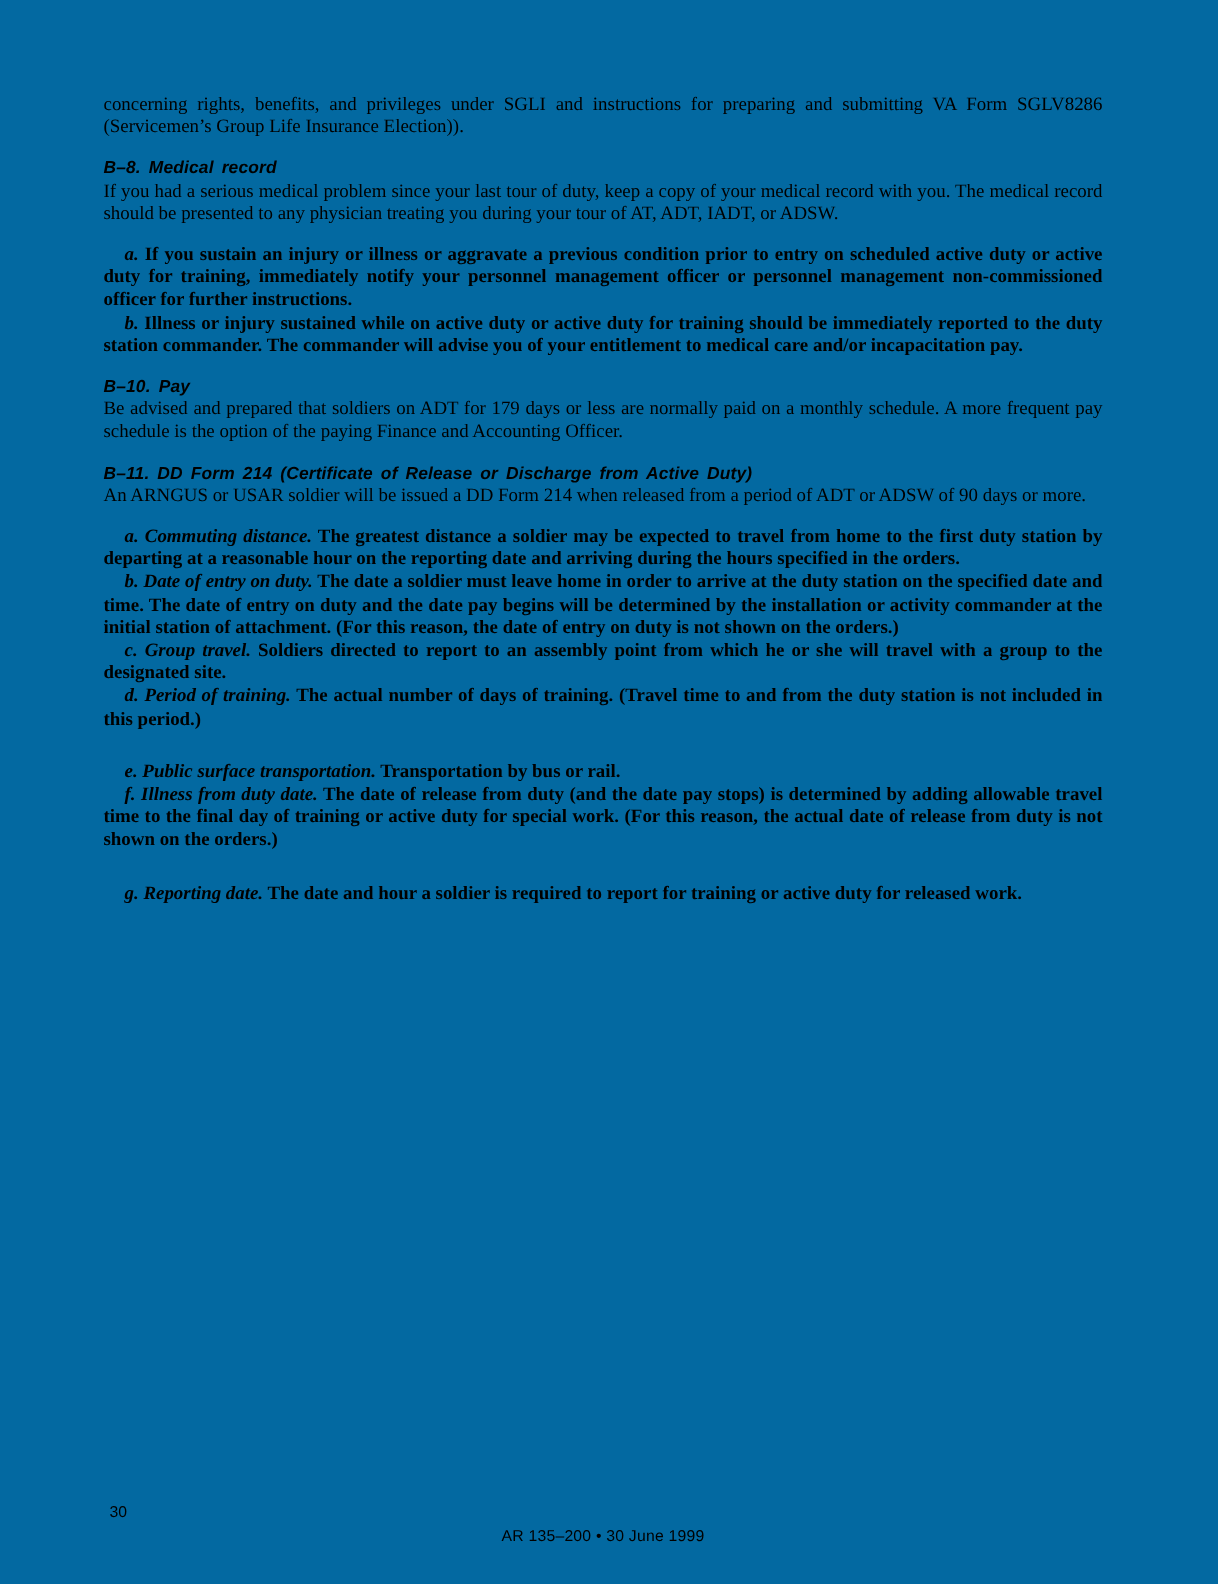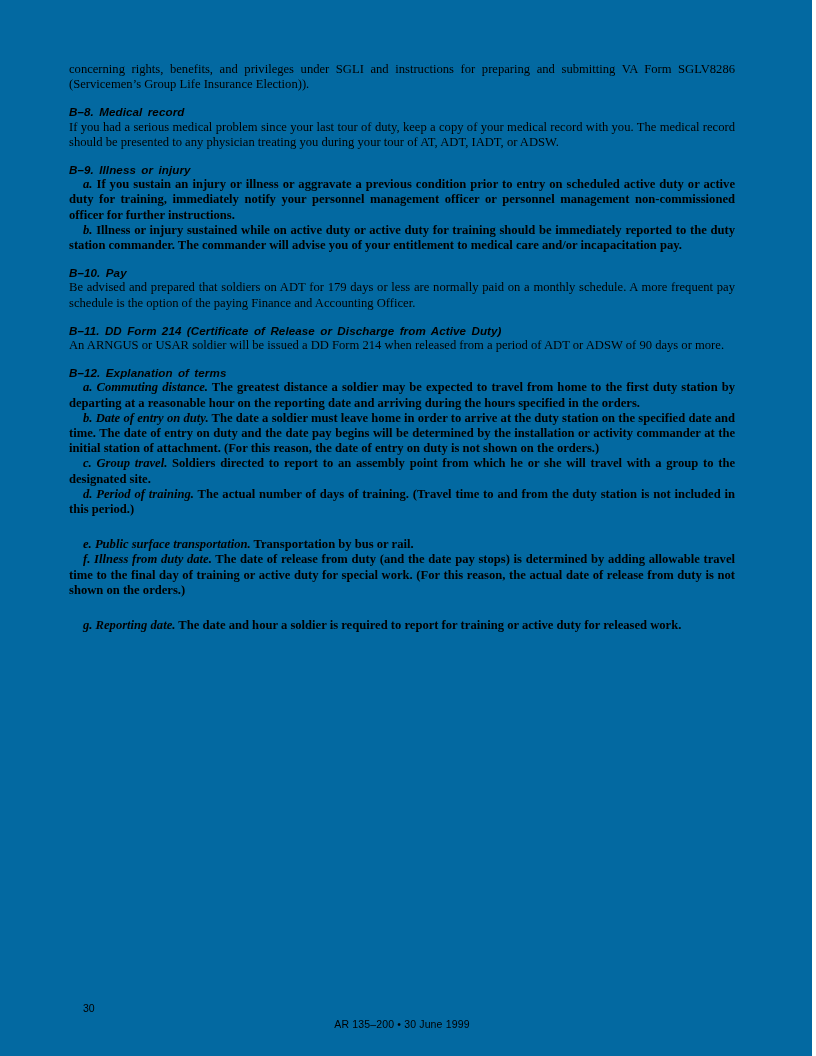--- a/index.html
+++ b/index.html
@@ -65,21 +65,21 @@
     left: 69px;
     top: 1002px;
     width: 666px;
     height: 16px;
     font-family: "Liberation Sans", sans-serif;
     font-size: 10.5px;
     color: #000000;
   }
   .footer-page {
     position: absolute;
-    left: 14px;
+    left: 4px;
     top: 0;
   }
   .footer-center {
     position: absolute;
     left: 0;
     top: 16px;
     width: 666px;
     text-align: center;
     letter-spacing: 0.15px;
   }
@@ -91,34 +91,32 @@
 
   <div class="content">
 
     <p class="para">concerning rights, benefits, and privileges under SGLI and instructions for preparing and submitting VA Form SGLV8286 (Servicemen’s Group Life Insurance Election)).</p>
 
     <div class="sec-gap"></div>
     <h2 class="heading">B–8. Medical record</h2>
     <p class="para">If you had a serious medical problem since your last tour of duty, keep a copy of your medical record with you. The medical record should be presented to any physician treating you during your tour of AT, ADT, IADT, or ADSW.</p>
 
     <div class="sec-gap"></div>
-    <h2 class="heading">B–9. Illness or injury</h2>
     <p class="para indent"><span class="it">a.</span><span> If you sustain an injury or illness or aggravate a previous condition prior to entry on scheduled active duty or active duty for training, immediately notify your personnel management officer or personnel management non-commissioned officer for further instructions.</span></p>
     <p class="para indent"><span class="it">b.</span><span> Illness or injury sustained while on active duty or active duty for training should be immediately reported to the duty station commander. The commander will advise you of your entitlement to medical care and/or incapacitation pay.</span></p>
 
     <div class="sec-gap"></div>
     <h2 class="heading">B–10. Pay</h2>
     <p class="para">Be advised and prepared that soldiers on ADT for 179 days or less are normally paid on a monthly schedule. A more frequent pay schedule is the option of the paying Finance and Accounting Officer.</p>
 
     <div class="sec-gap"></div>
     <h2 class="heading">B–11. DD Form 214 (Certificate of Release or Discharge from Active Duty)</h2>
     <p class="para">An ARNGUS or USAR soldier will be issued a DD Form 214 when released from a period of ADT or ADSW of 90 days or more.</p>
 
     <div class="sec-gap"></div>
-    <h2 class="heading">B–12. Explanation of terms</h2>
 
     <p class="para indent"><span class="it">a.</span><span class="it"> Commuting distance.</span><span> The greatest distance a soldier may be expected to travel from home to the first duty station by departing at a reasonable hour on the reporting date and arriving during the hours specified in the orders.</span></p>
 
     <p class="para indent"><span class="it">b.</span><span class="it"> Date of entry on duty.</span><span> The date a soldier must leave home in order to arrive at the duty station on the specified date and time. The date of entry on duty and the date pay begins will be determined by the installation or activity commander at the initial station of attachment. (For this reason, the date of entry on duty is not shown on the orders.)</span></p>
 
     <p class="para indent"><span class="it">c.</span><span class="it"> Group travel.</span><span> Soldiers directed to report to an assembly point from which he or she will travel with a group to the designated site.</span></p>
 
     <p class="para indent"><span class="it">d.</span><span class="it"> Period of training.</span><span> The actual number of days of training. (Travel time to and from the duty station is not included in this period.)</span></p>
 
     <p class="para indent lastline"><span class="it">e.</span><span class="it"> Public surface transportation.</span><span> Transportation by bus or rail.</span></p>

